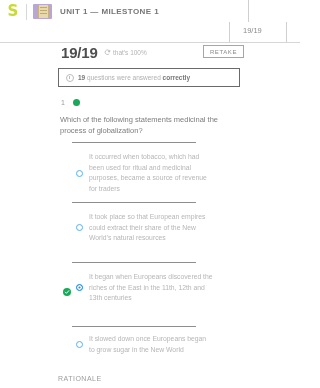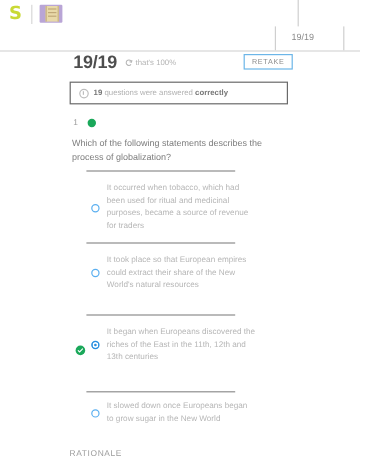--- a/index.html
+++ b/index.html
@@ -283,20 +283,21 @@
 <body>
 
 <div class="topbar">
   <div class="logo-wrap">
     <span class="logo-s">S</span>
   </div>
   <div class="vdiv"></div>
   <div class="unit-icon">
     <div class="book"></div>
   </div>
+  <div class="unit-title">UNIT 1 — MILESTONE 1</div>
 </div>
 
 <div class="hdr-rule-a"></div>
 <div class="hdr-rule-b"></div>
 <div class="hdr-rule-c"></div>
 <div class="hdr-score-mini">19/19</div>
 <div class="hr-main"></div>
 
 <div class="score-row">
   <div class="score-big">19/19</div>
@@ -314,21 +315,21 @@
 
 <div class="notice">
   <span class="notice-ico"></span>
   <span class="notice-txt"><b>19</b> <span>questions were answered</span> <b>correctly</b></span>
 </div>
 
 <div class="q-head">
   <span class="q-num">1</span>
   <span class="q-dot"></span>
 </div>
-<div class="q-text">Which of the following statements describes the process of globalization?</div>
+<div class="q-text">Which of the following statements medicinal the process of globalization?</div>
 
 <div class="opt" style="top:142px;height:60px;">
   <div class="opt-sep" style="top:0px;"></div>
   <div class="opt-body" style="left:16px;top:10px;">
     <span class="radio"></span>
     <span class="opt-text">It occurred when tobacco, which had been used for ritual and medicinal purposes, became a source of revenue for traders</span>
   </div>
 </div>
 
 <div class="opt" style="top:202px;height:60px;">

